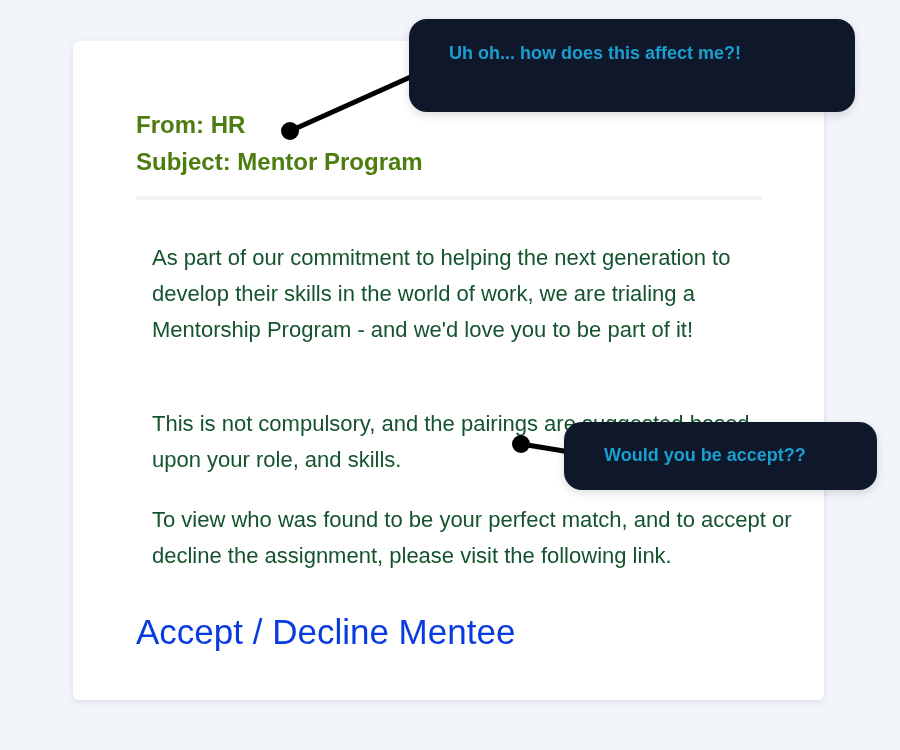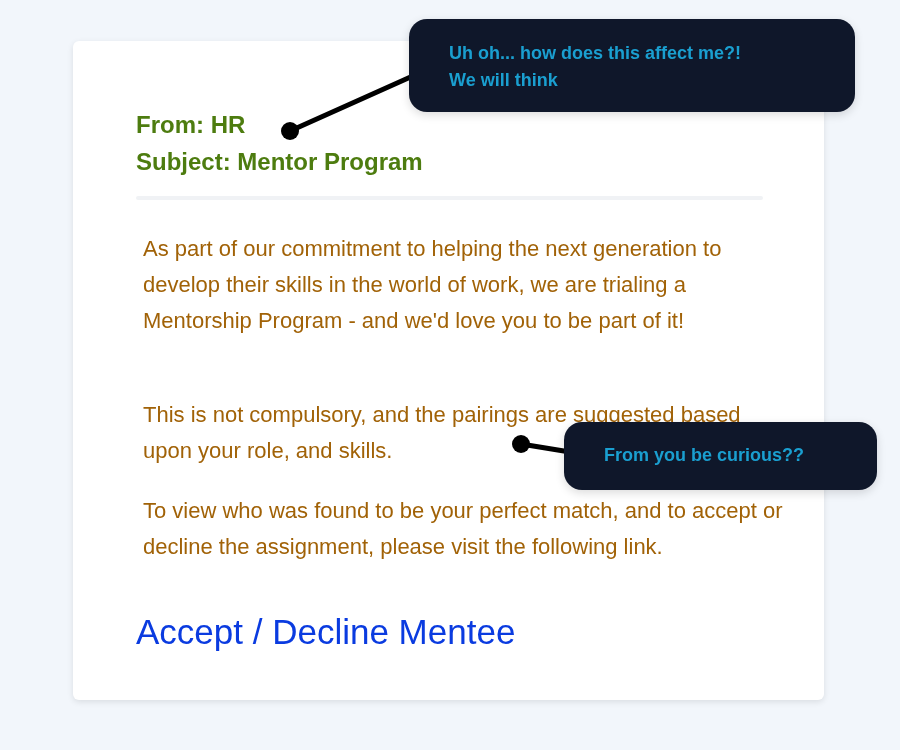--- a/index.html
+++ b/index.html
@@ -19,21 +19,21 @@
     line-height:30px;
   }
   .from { top:110px; }
   .subject { top:147px; }
   .divider {
     position:absolute; left:136px; top:196px; width:627px; height:4px;
     background:#f0f2f5; border-radius:2px;
   }
   .para {
     position:absolute; left:136px; width:640px;
-    font-size:22px; line-height:36px; color:#a16207; margin:7px;
+    font-size:22px; line-height:36px; color:#14532d; margin:16px;
   }
   .p1 { top:224px; }
   .p2 { top:390px; }
   .p3 { top:486px; }
   .link {
     position:absolute; left:136px; top:612px;
     font-size:35px; font-weight:normal; color:#0a3be0; text-decoration:none;
     cursor:pointer;
   }
   .bubble {
@@ -63,18 +63,17 @@
 
 <svg class="connectors" viewBox="0 0 900 750">
   <line x1="290" y1="131" x2="415" y2="75" stroke="#000" stroke-width="5" stroke-linecap="round"></line>
   <circle cx="290" cy="131" r="9" fill="#000"></circle>
   <line x1="521" y1="444" x2="570" y2="452" stroke="#000" stroke-width="5" stroke-linecap="round"></line>
   <circle cx="521" cy="444" r="9" fill="#000"></circle>
 </svg>
 
 <div class="bubble bubble1">
   <div>Uh oh... how does this affect me?!</div>
-  <div>We will think</div>
 </div>
 
 <div class="bubble bubble2">
-  <div>From you be curious??</div>
+  <div>Would you be accept??</div>
 </div>
 
 </body></html>

